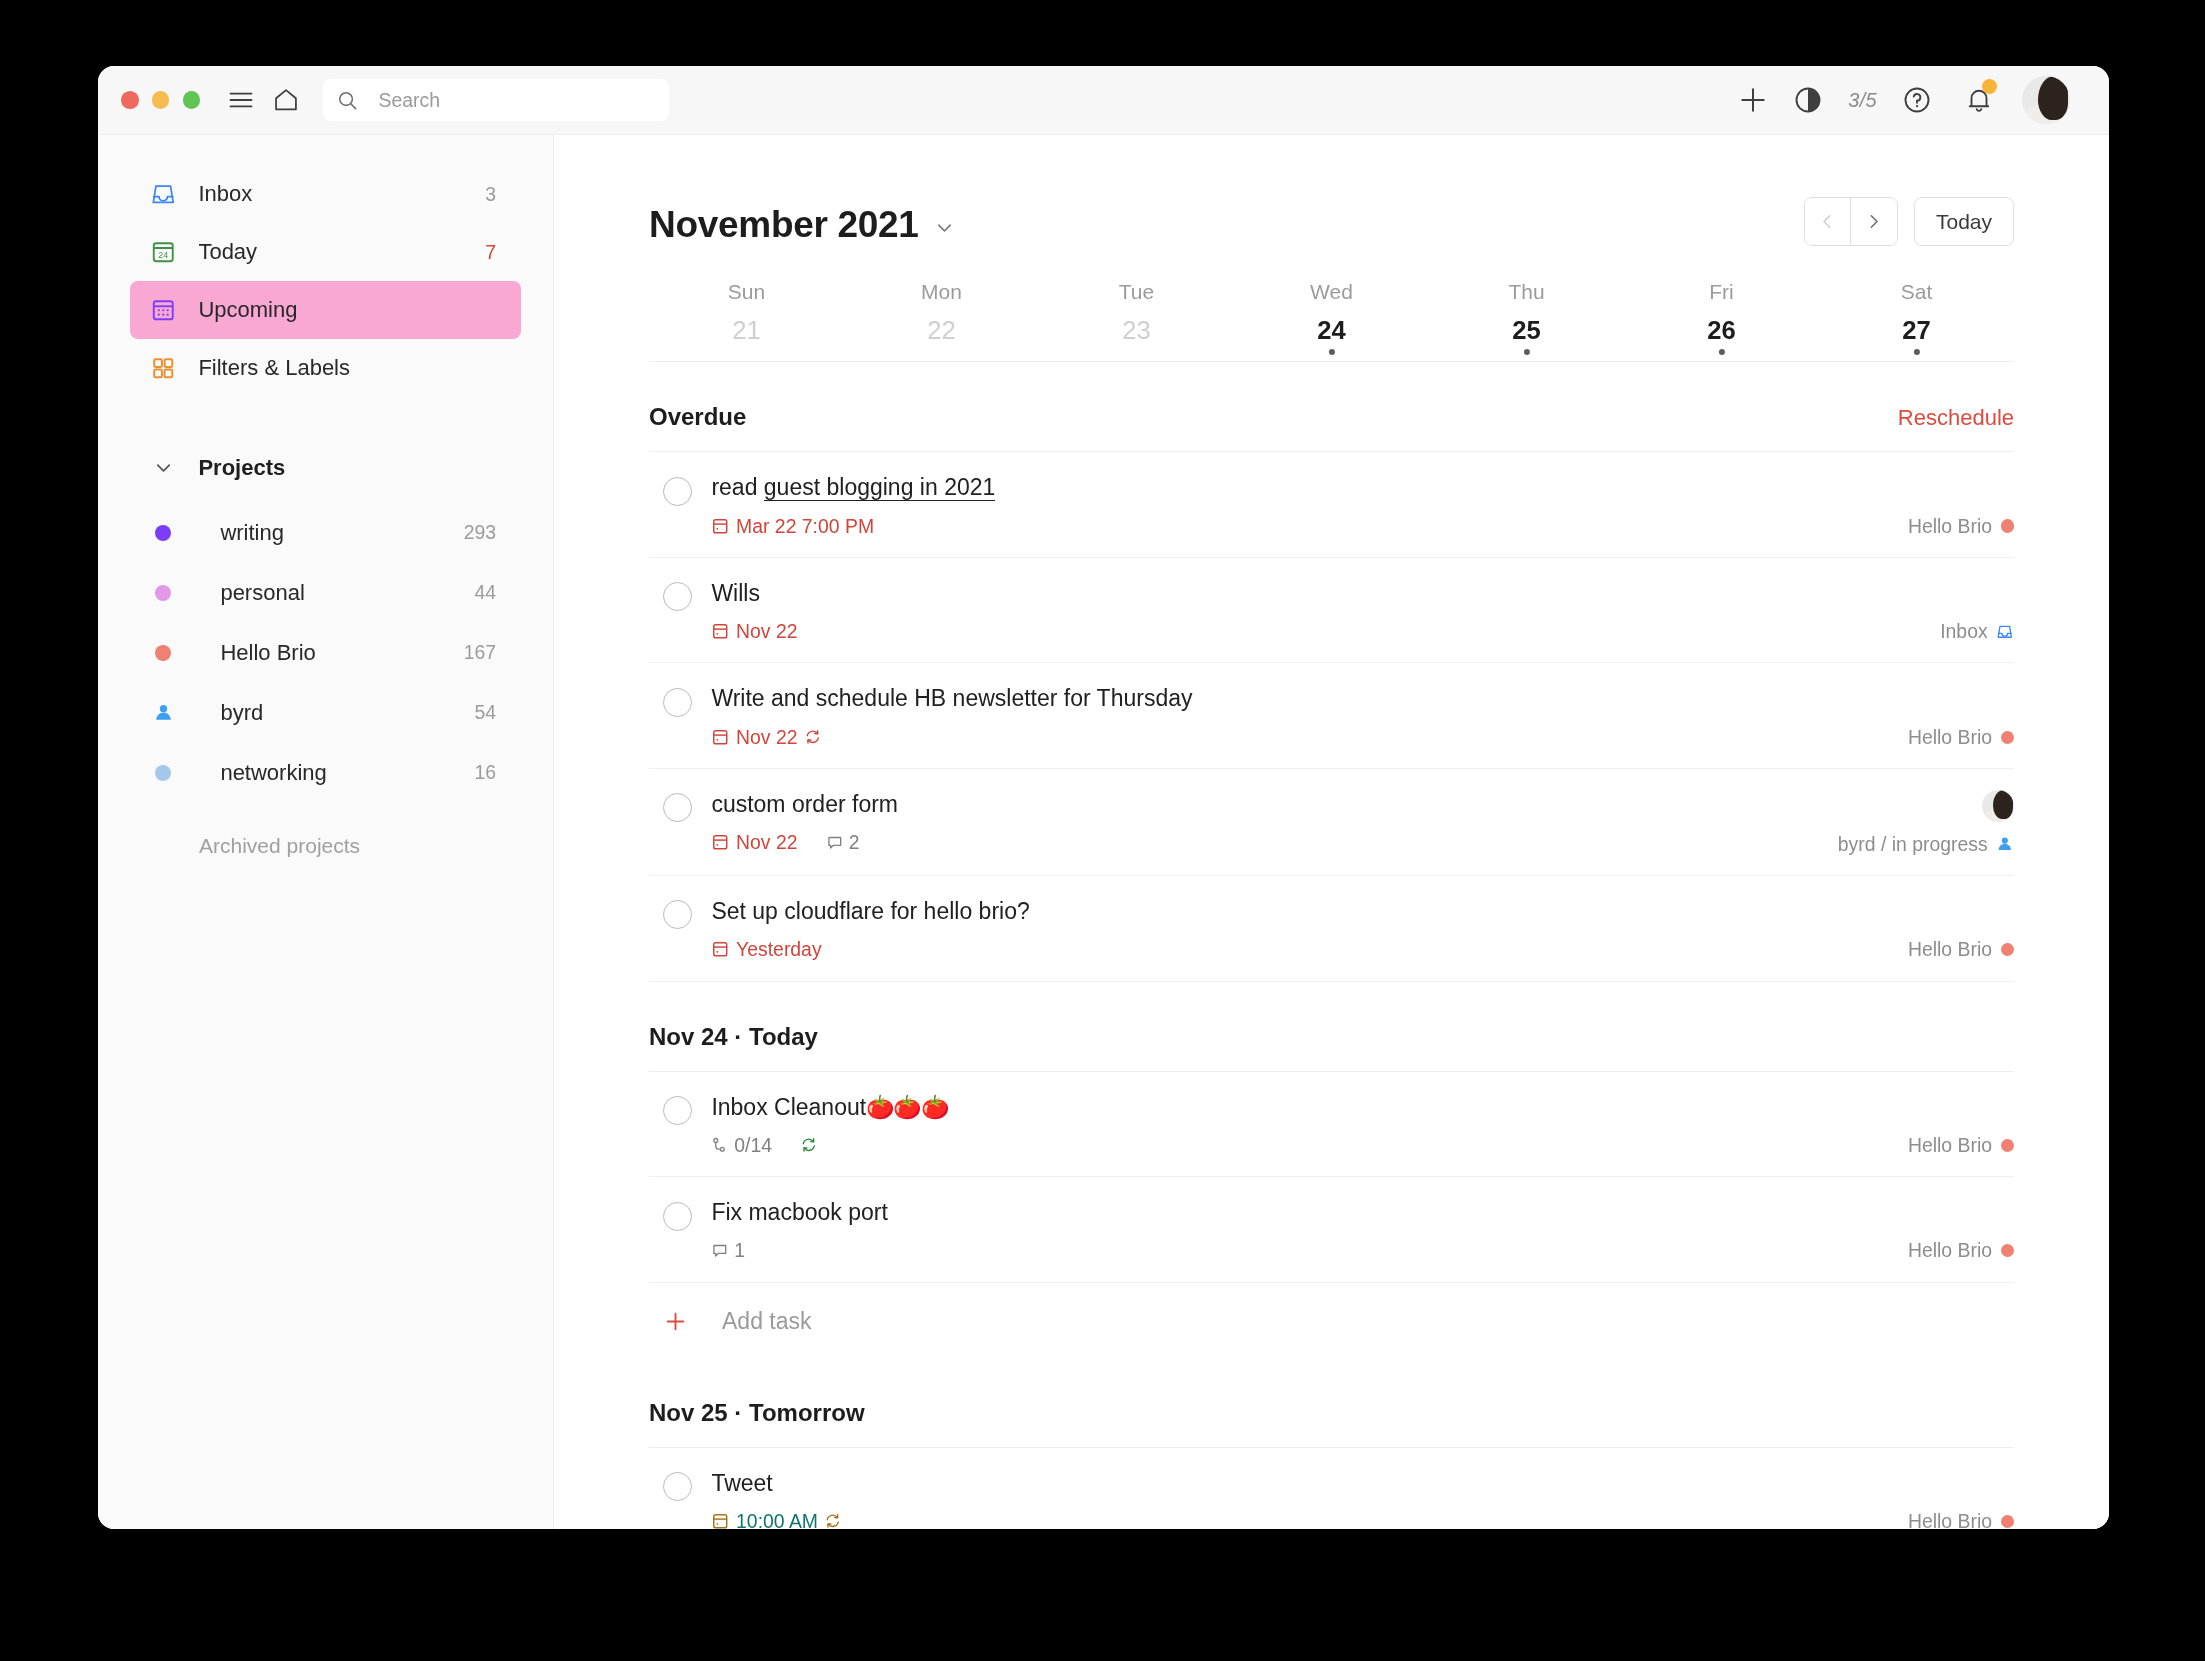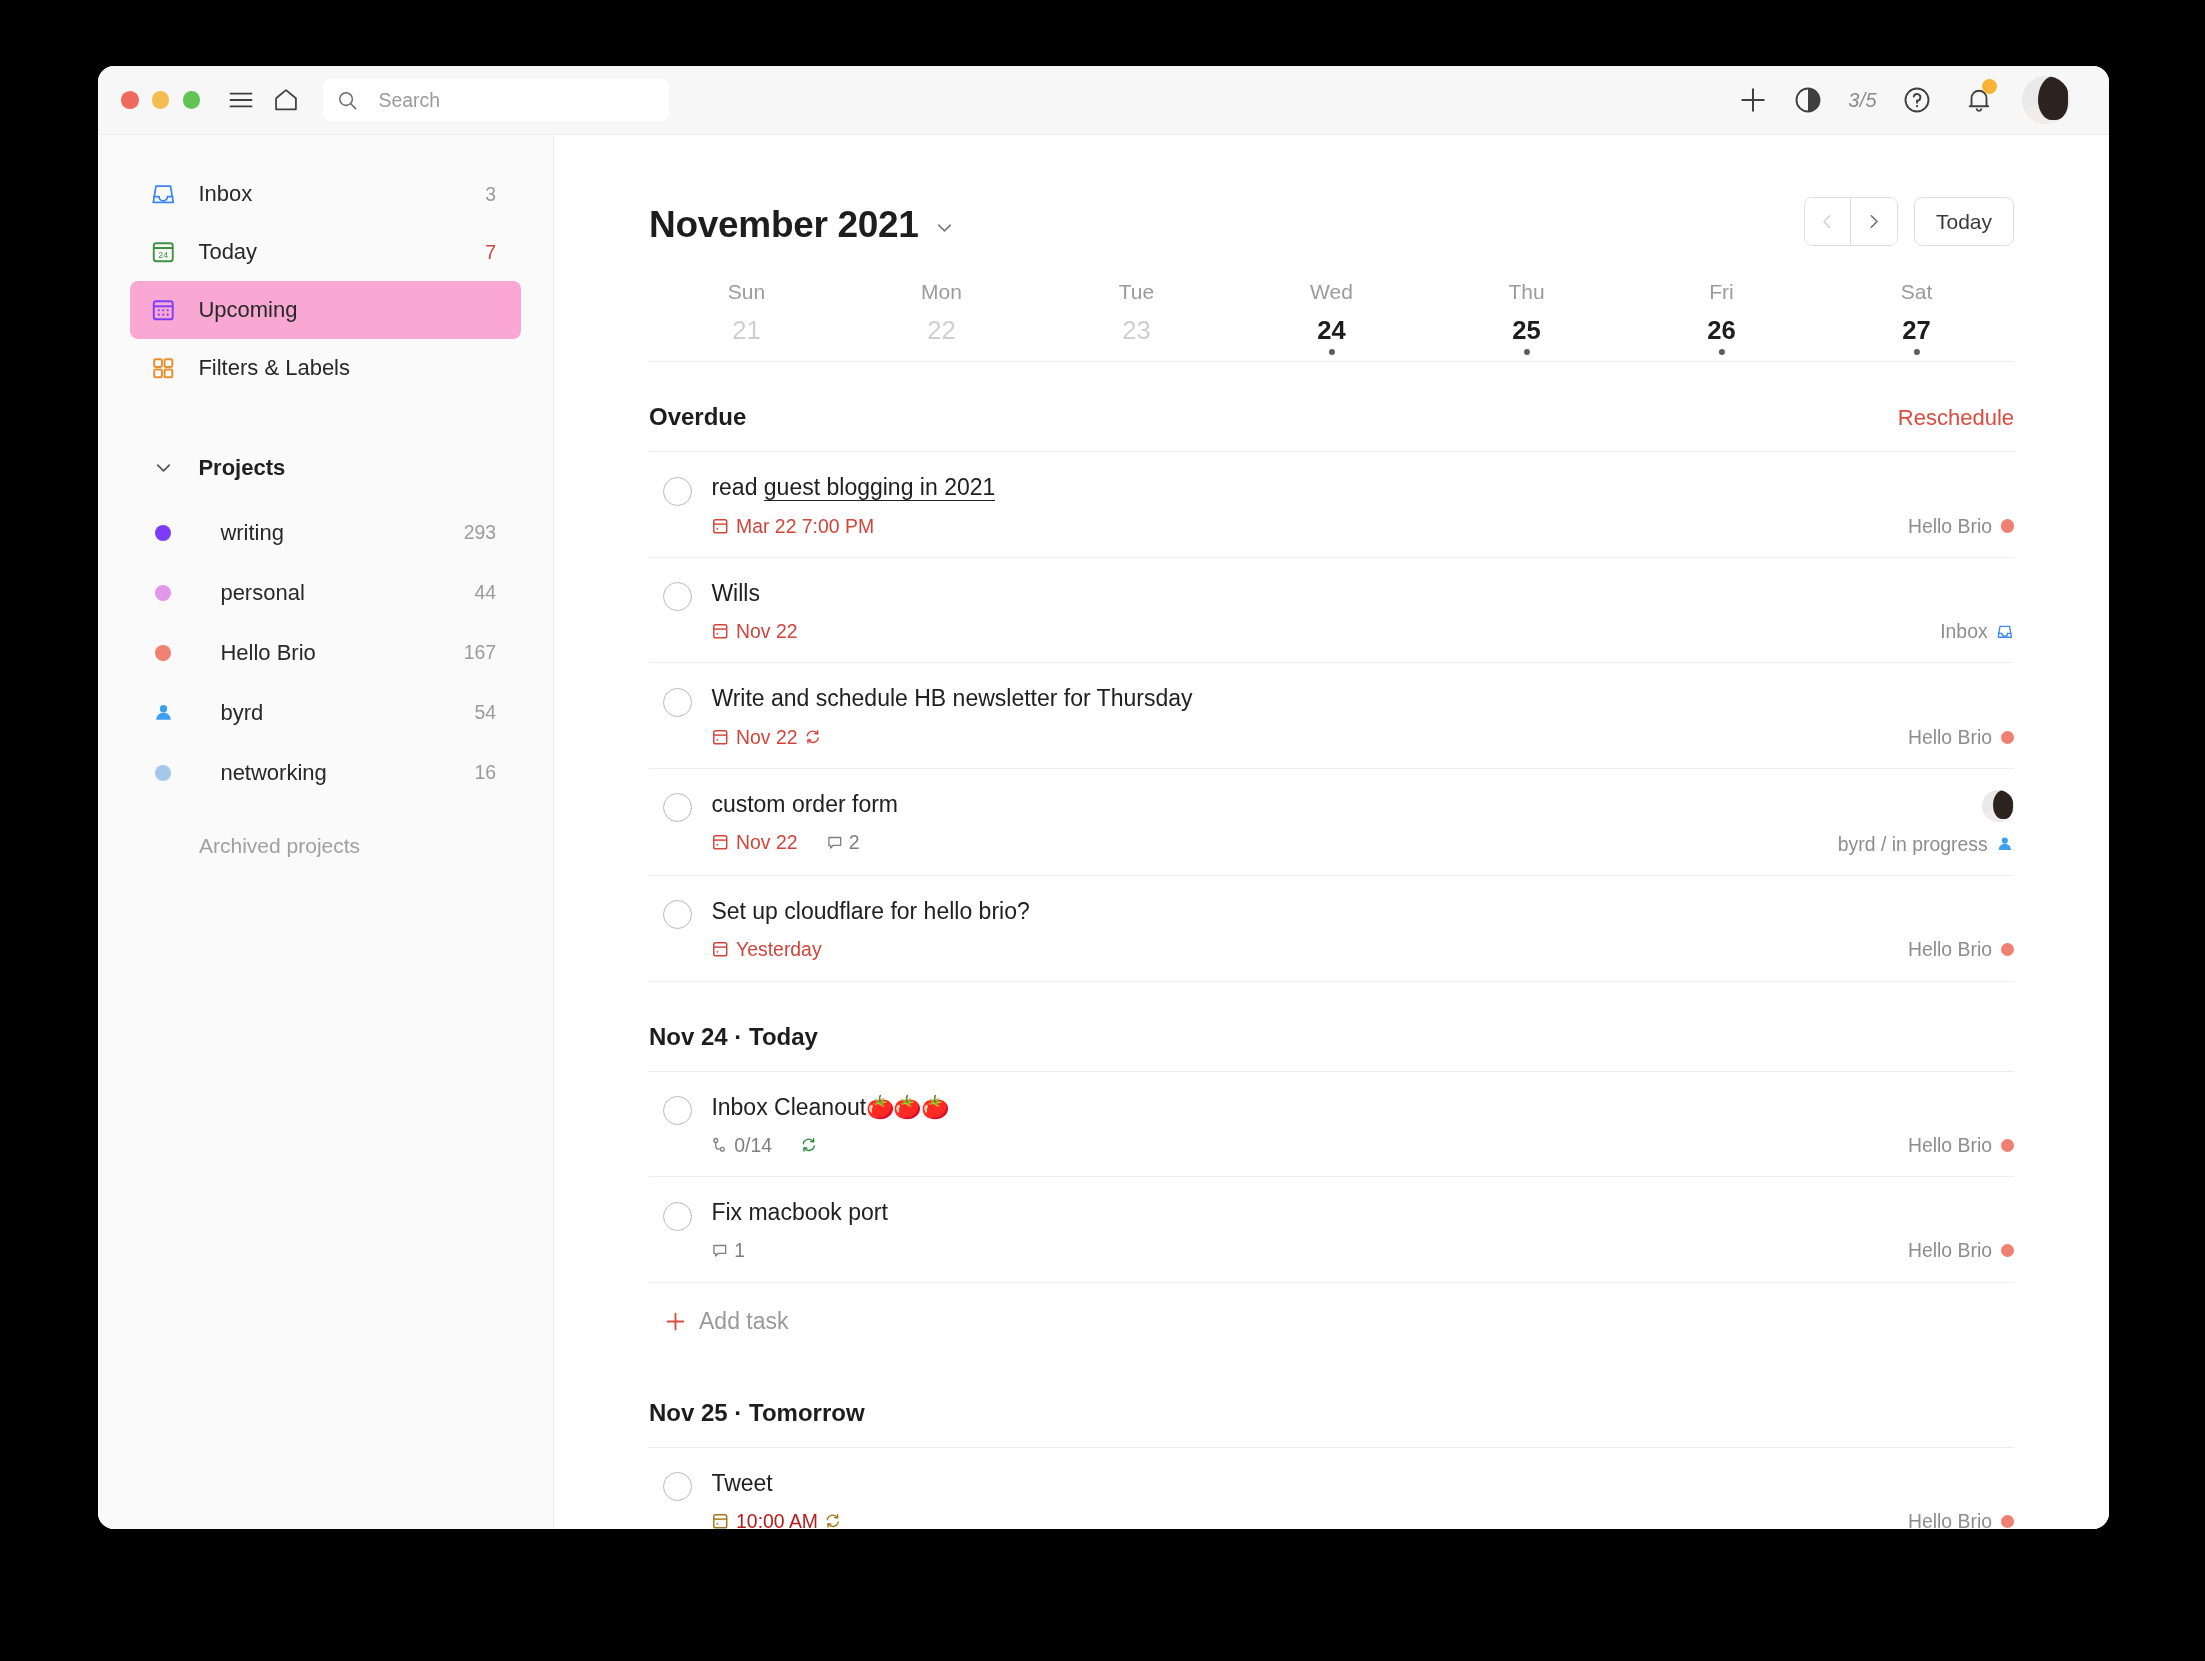--- a/index.html
+++ b/index.html
@@ -237,36 +237,36 @@
     flex: none;
     margin: 3.5px 19.4px 0 14px;
   }
   .task-body { flex: 1 1 auto; min-width: 0; }
   .task-title { font-size: 23px; color: #212121; line-height: 1.25; }
   .task-title .link { border-bottom: 1.3px solid #212121; }
   .task-meta { display: flex; align-items: center; gap: 8px; margin-top: 12.4px; }
   .meta-group { display: flex; align-items: center; gap: 6.2px; }
   .meta-date { font-size: 19.4px; }
   .meta-date.overdue { color: #d1453b; }
-  .meta-date.upcoming { color: #b91c1c; }
+  .meta-date.upcoming { color: #0f766e; }
   .meta-sub { font-size: 19.4px; color: #808080; display: flex; align-items: center; gap: 5.3px; }
   .meta-gap { width: 12.4px; }
 
   .task-right {
     display: flex; flex-direction: column;
     align-items: flex-end; justify-content: flex-end;
     flex: none; padding-left: 21px;
   }
   .task-project { display: flex; align-items: center; gap: 8.8px; font-size: 19.4px; color: #8d8d8d; }
   .proj-dot { width: 13.2px; height: 13.2px; border-radius: 50%; flex: none; }
   .task-assignee-avatar { width: 32px; height: 32px; margin-bottom: 10.6px; }
 
   #add-task-row {
     display: flex; align-items: center;
-    gap: 11px; padding: 25px 0 23px 14px;
+    gap: 34px; padding: 25px 0 23px 14px;
   }
   #add-task-plus { color: #db4c3f; display: flex; align-items: center; }
   #add-task-label { font-size: 23px; color: #9a9a9a; }
 
   .emoji { font-size: 23px; letter-spacing: -0.9px; }
 </style>
 </head>
 <body>
 
 <div id="app-window">

